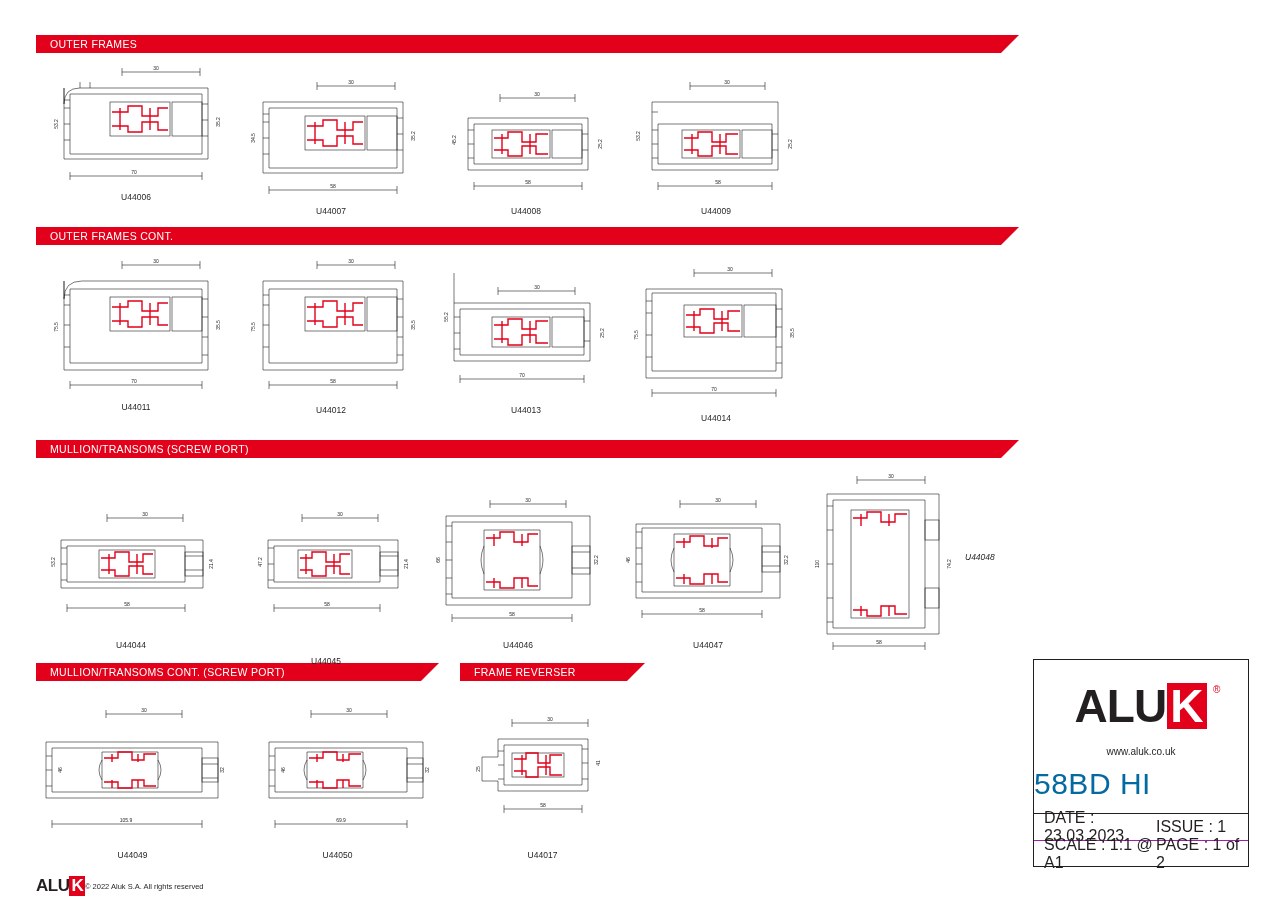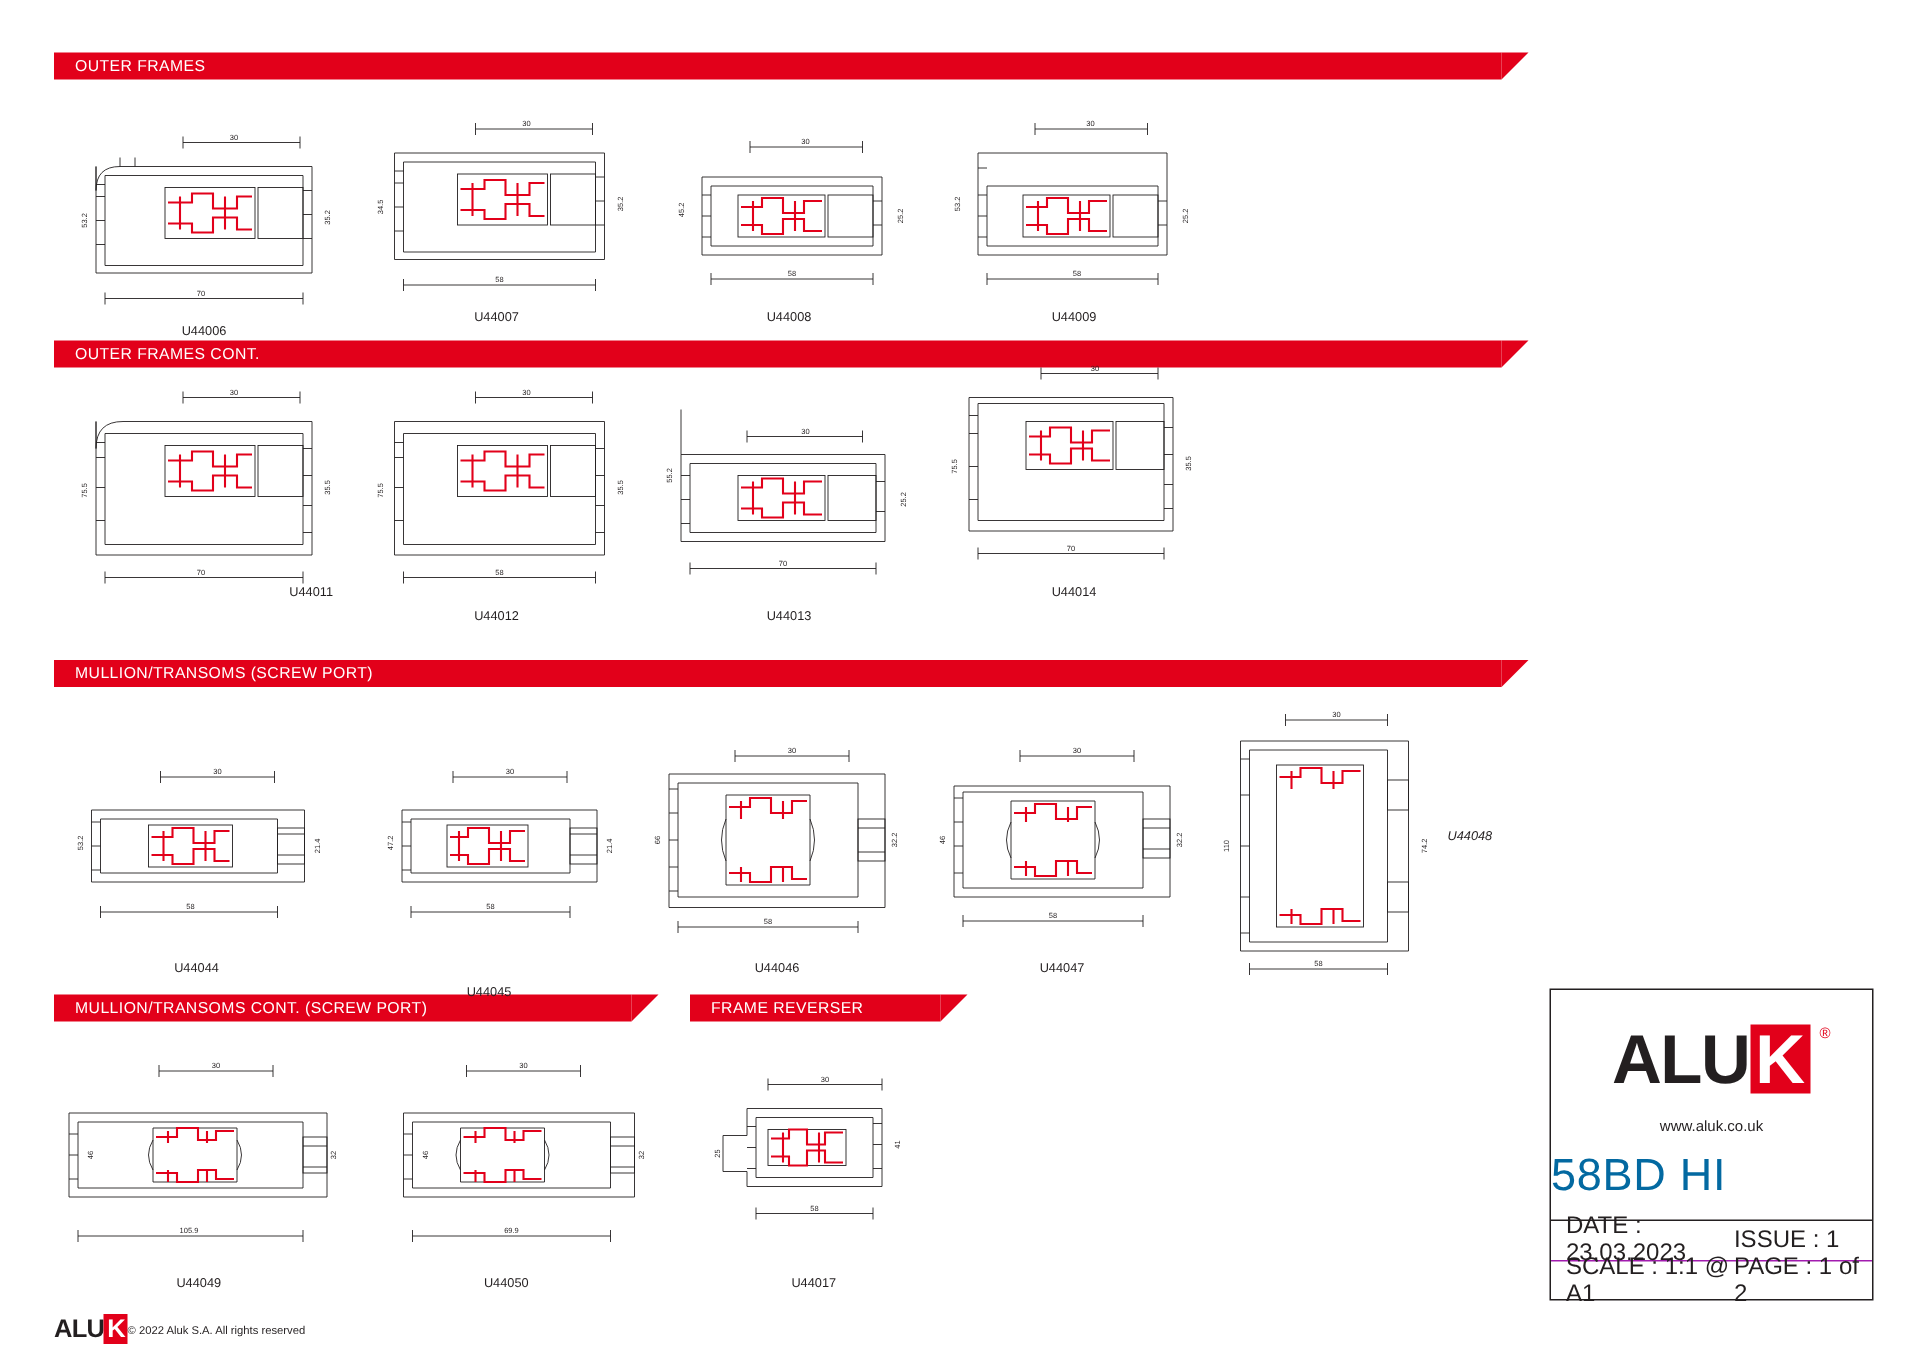--- a/index.html
+++ b/index.html
@@ -168,21 +168,21 @@
   </div>
 
   <div class="banner" style="left:36px; top:440px; width:965px;">
     <span>MULLION/TRANSOMS (SCREW PORT)</span>
   </div>
 
   <div class="banner" style="left:460px; top:663px; width:167px;">
     <span>FRAME REVERSER</span>
   </div>
 
-  <div class="profile" style="left:50px; top:87px; width:172px; height:150px;">
+  <div class="profile" style="left:50px; top:64px; width:172px; height:150px;">
     <svg class="draw" width="172" height="120" viewBox="0 0 172 120">
       <g stroke="#231f20" fill="none" stroke-width="0.6">
 
         <line x1="72" y1="8" x2="150" y2="8"></line>
         <line x1="72" y1="4" x2="72" y2="12"></line>
         <line x1="150" y1="4" x2="150" y2="12"></line>
 
         <path d="M14 24 L14 95 L158 95 L158 24 L30 24 Q14 24 14 40 Z"></path>
         <path d="M20 30 L20 90 L152 90 L152 30 Z"></path>
 
@@ -336,21 +336,21 @@
       </g>
       <g fill="#231f20" font-size="5" font-family="Liberation Sans, sans-serif">
         <text x="106" y="8" text-anchor="middle">30</text>
         <text x="84" y="128" text-anchor="middle">70</text>
       </g>
       <g fill="#231f20" font-size="5" font-family="Liberation Sans, sans-serif" transform="rotate(-90)">
         <text x="-72" y="8" text-anchor="middle">75.5</text>
         <text x="-70" y="170" text-anchor="middle">35.5</text>
       </g>
     </svg>
-    <div class="code" style="top:134px;text-align:right;">U44011</div>
+    <div class="code" style="top:147px;">U44011</div>
   </div>
 
   <div class="profile" style="left:245px; top:255px; width:172px; height:175px;">
     <svg class="draw" width="172" height="140" viewBox="0 0 172 140">
       <g stroke="#231f20" fill="none" stroke-width="0.6">
         <line x1="72" y1="10" x2="150" y2="10"></line>
         <line x1="72" y1="6" x2="72" y2="14"></line>
         <line x1="150" y1="6" x2="150" y2="14"></line>
         <path d="M18 26 L18 115 L158 115 L158 26 Z"></path>
         <path d="M24 34 L24 108 L152 108 L152 34 Z"></path>
@@ -405,21 +405,21 @@
         <text x="82" y="122" text-anchor="middle">70</text>
       </g>
       <g fill="#231f20" font-size="5" font-family="Liberation Sans, sans-serif" transform="rotate(-90)">
         <text x="-62" y="8" text-anchor="middle">55.2</text>
         <text x="-78" y="164" text-anchor="middle">25.2</text>
       </g>
     </svg>
     <div class="code" style="top:150px;">U44013</div>
   </div>
 
-  <div class="profile" style="left:630px; top:239px; width:172px; height:175px;">
+  <div class="profile" style="left:630px; top:263px; width:172px; height:175px;">
     <svg class="draw" width="172" height="140" viewBox="0 0 172 140">
       <g stroke="#231f20" fill="none" stroke-width="0.6">
         <line x1="64" y1="10" x2="142" y2="10"></line>
         <line x1="64" y1="6" x2="64" y2="14"></line>
         <line x1="142" y1="6" x2="142" y2="14"></line>
         <path d="M16 26 L16 115 L152 115 L152 26 Z"></path>
         <path d="M22 30 L22 108 L146 108 L146 30 Z"></path>
         <rect x="54" y="42" width="58" height="32"></rect>
         <rect x="114" y="42" width="32" height="32"></rect>
         <path d="M22 38 L16 38 M22 50 L16 50 M22 72 L16 72 M22 94 L16 94"></path>

